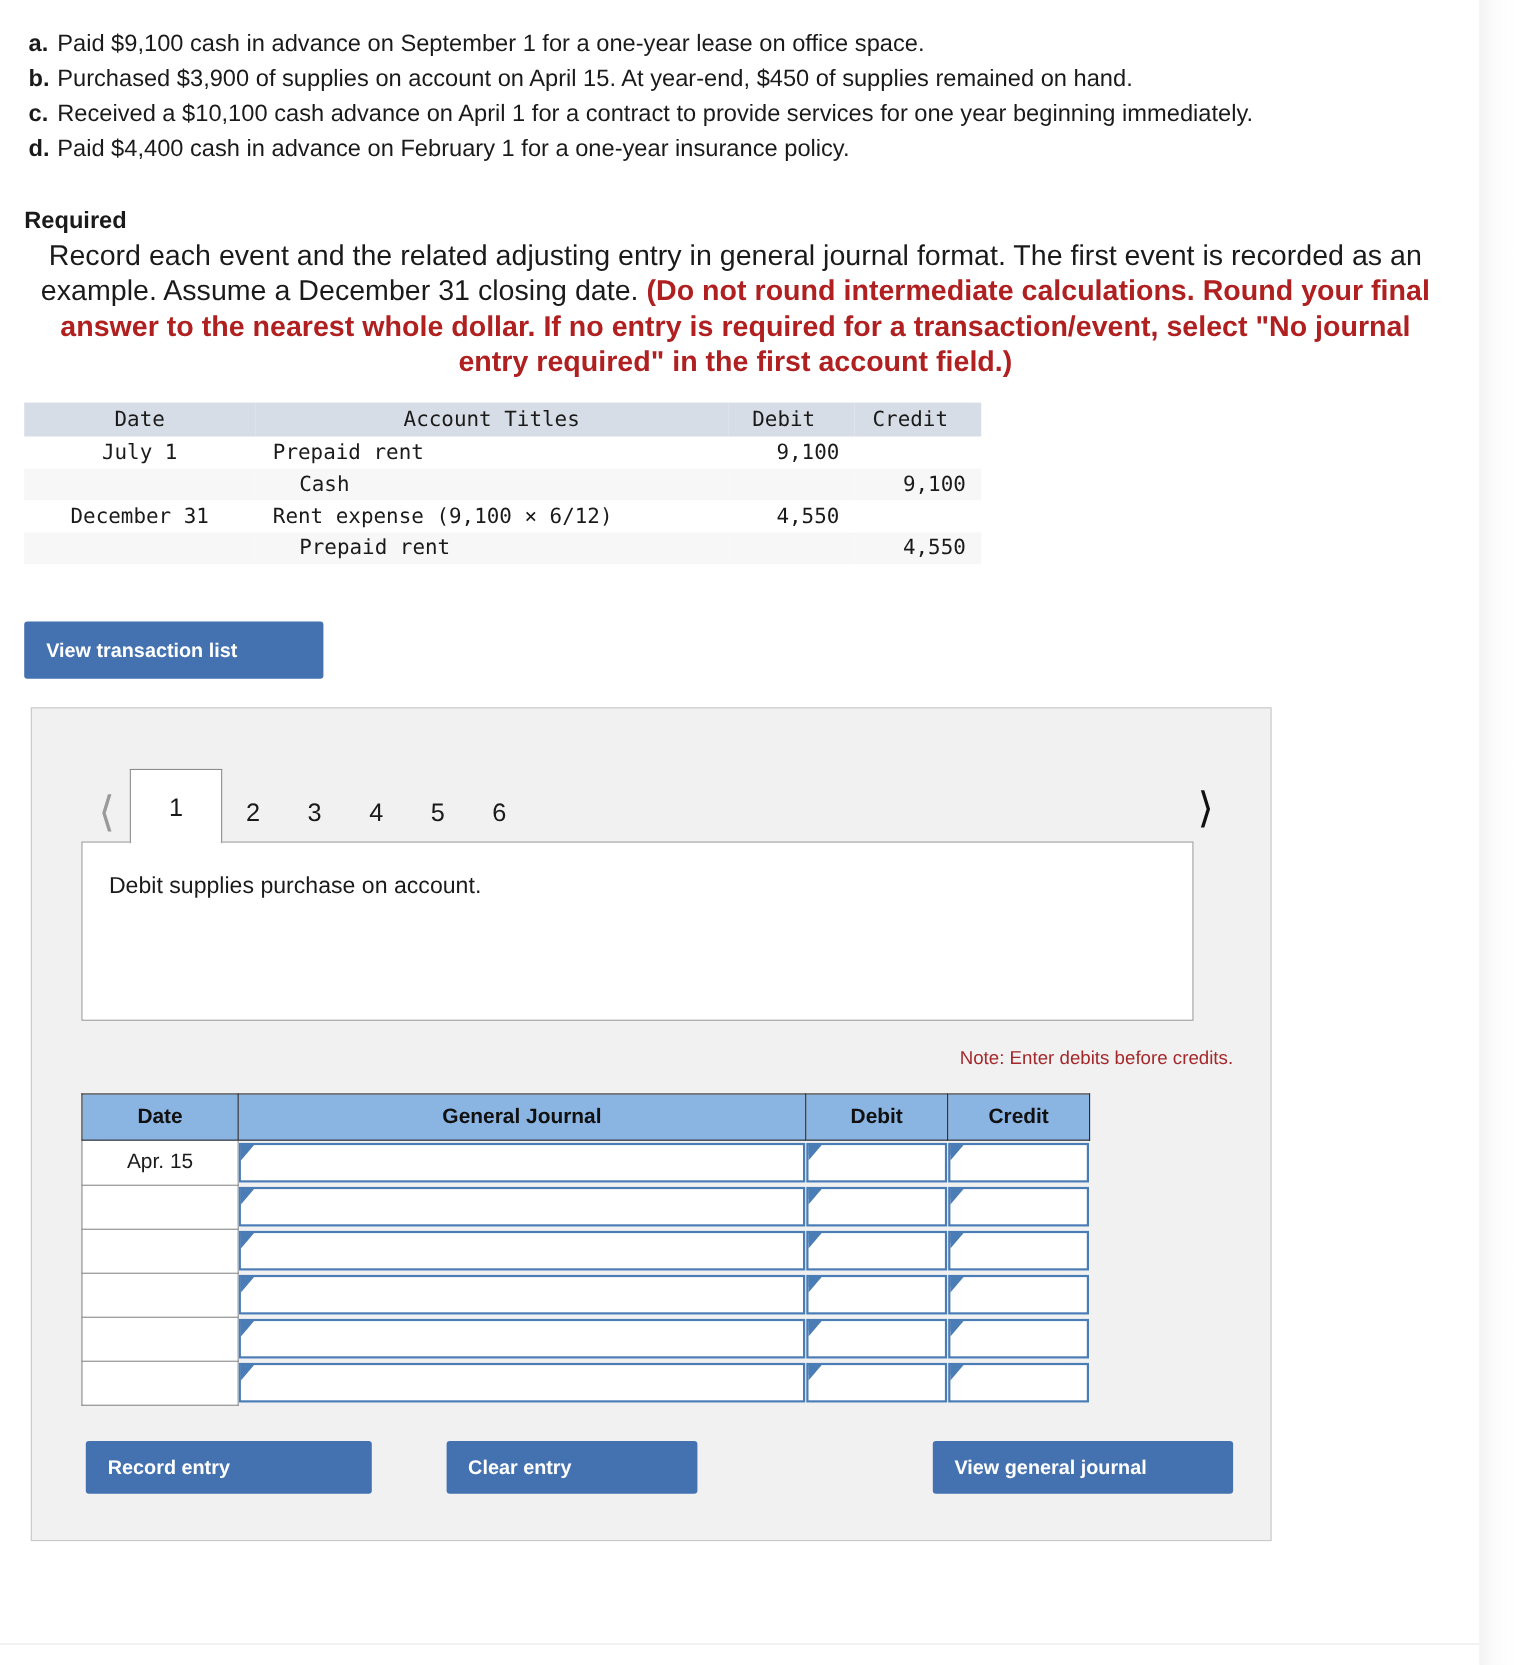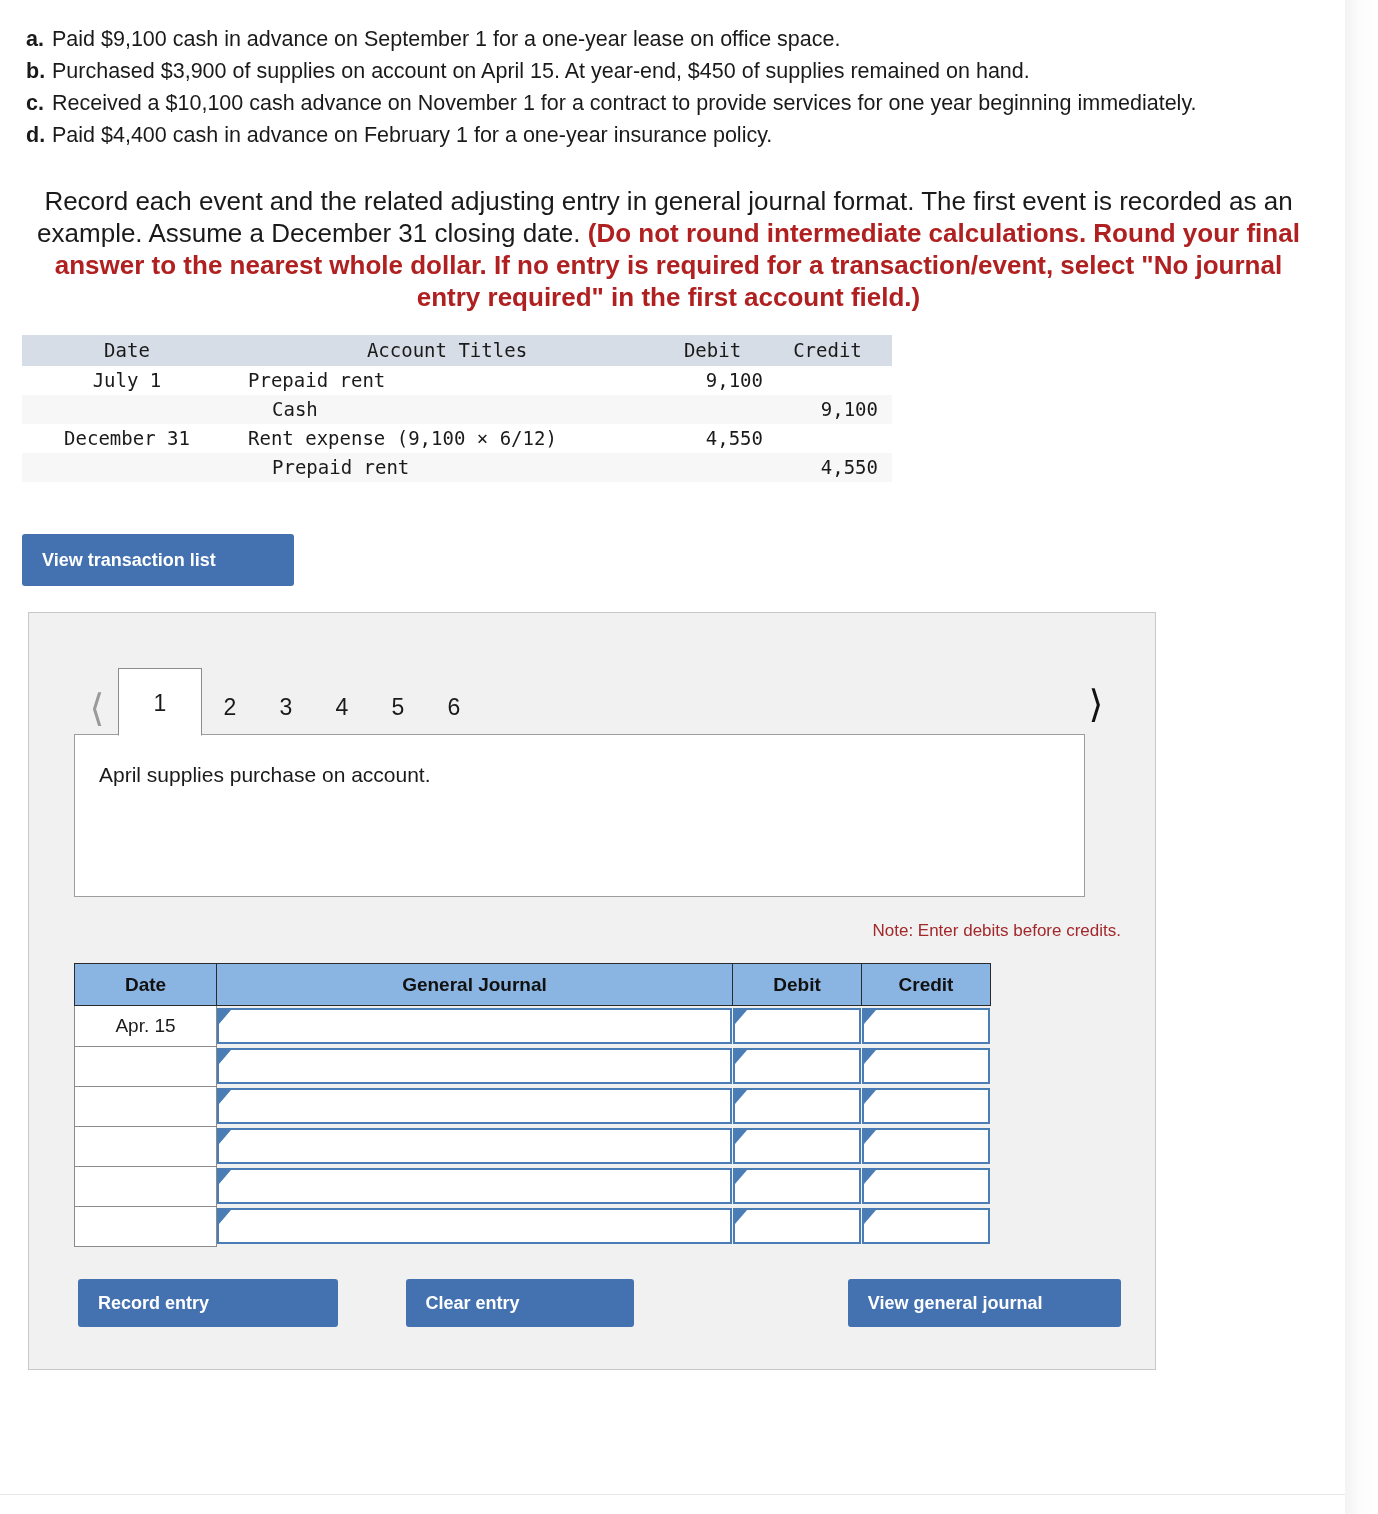--- a/index.html
+++ b/index.html
@@ -289,29 +289,30 @@
     <div class="event-row">
       <div class="event-letter">a.</div>
       <div class="event-text">Paid $9,100 cash in advance on September 1 for a one-year lease on office space.</div>
     </div>
     <div class="event-row">
       <div class="event-letter">b.</div>
       <div class="event-text">Purchased $3,900 of supplies on account on April 15. At year-end, $450 of supplies remained on hand.</div>
     </div>
     <div class="event-row">
       <div class="event-letter">c.</div>
-      <div class="event-text">Received a $10,100 cash advance on November 1 for a contract to provide services for one year beginning immediately.</div>
+      <div class="event-text">Received a $10,100 cash advance on April 1 for a contract to provide services for one year beginning immediately.</div>
     </div>
     <div class="event-row">
       <div class="event-letter">d.</div>
       <div class="event-text">Paid $4,400 cash in advance on February 1 for a one-year insurance policy.</div>
     </div>
   </div>
 
   <div class="required-block">
+    <div class="required-title">Required</div>
     <div class="required-body"><span>Record each event and the related adjusting entry in general journal format. The first event is recorded as an example. Assume a December 31 closing date.</span> <span class="red-bold">(Do not round intermediate calculations. Round your final answer to the nearest whole dollar. If no entry is required for a transaction/event, select "No journal entry required" in the first account field.)</span></div>
   </div>
 
   <div class="example-wrap">
     <table class="example">
       <thead>
         <tr>
           <th class="col-date">Date</th>
           <th class="col-acct">Account Titles</th>
           <th class="col-debit">Debit</th>
@@ -358,21 +359,21 @@
       <div class="tab active">1</div>
       <div class="tab">2</div>
       <div class="tab">3</div>
       <div class="tab">4</div>
       <div class="tab">5</div>
       <div class="tab">6</div>
       <div class="nav-chevron next">⟩</div>
     </div>
 
     <div class="desc-box">
-      <span>April supplies purchase on account.</span>
+      <span>Debit supplies purchase on account.</span>
     </div>
 
     <div class="note">Note: Enter debits before credits.</div>
 
     <div class="journal-wrap">
       <table class="journal">
         <thead>
           <tr>
             <th class="jc-date">Date</th>
             <th class="jc-gj">General Journal</th>

